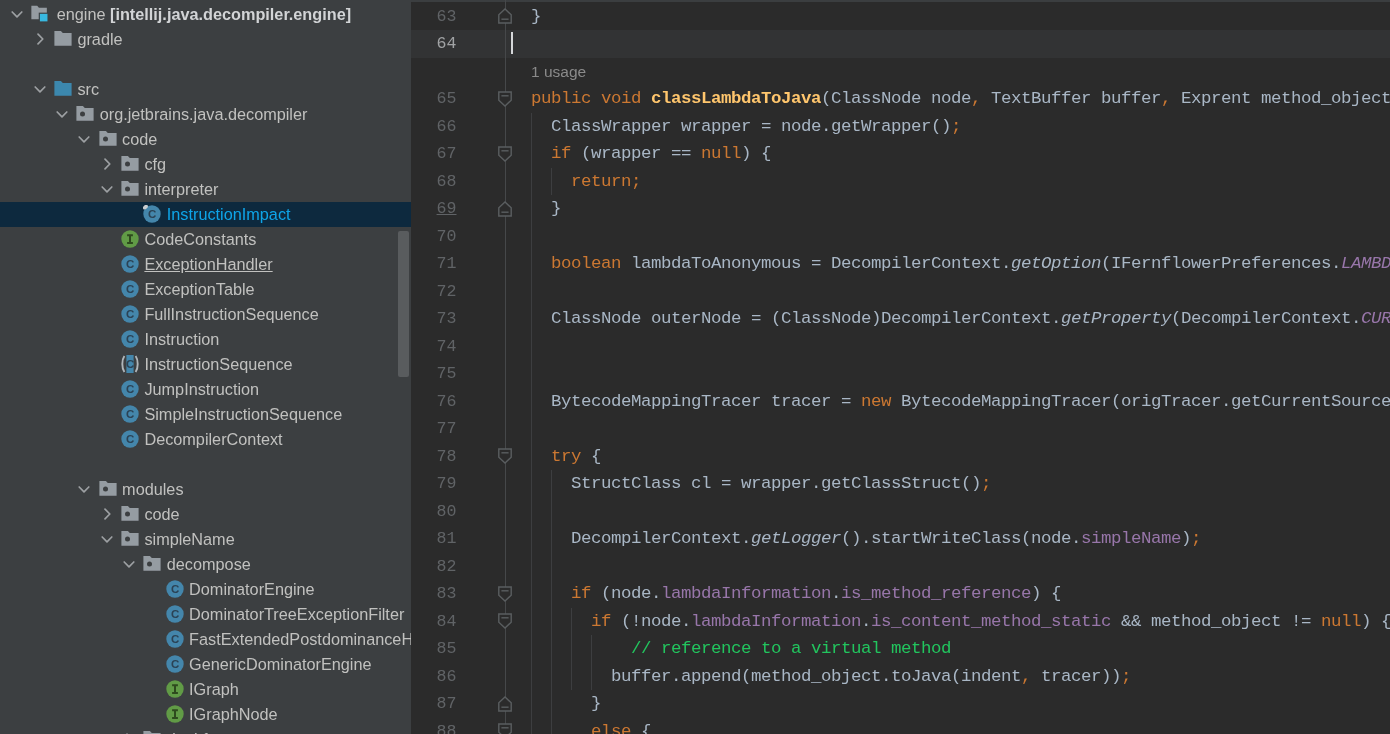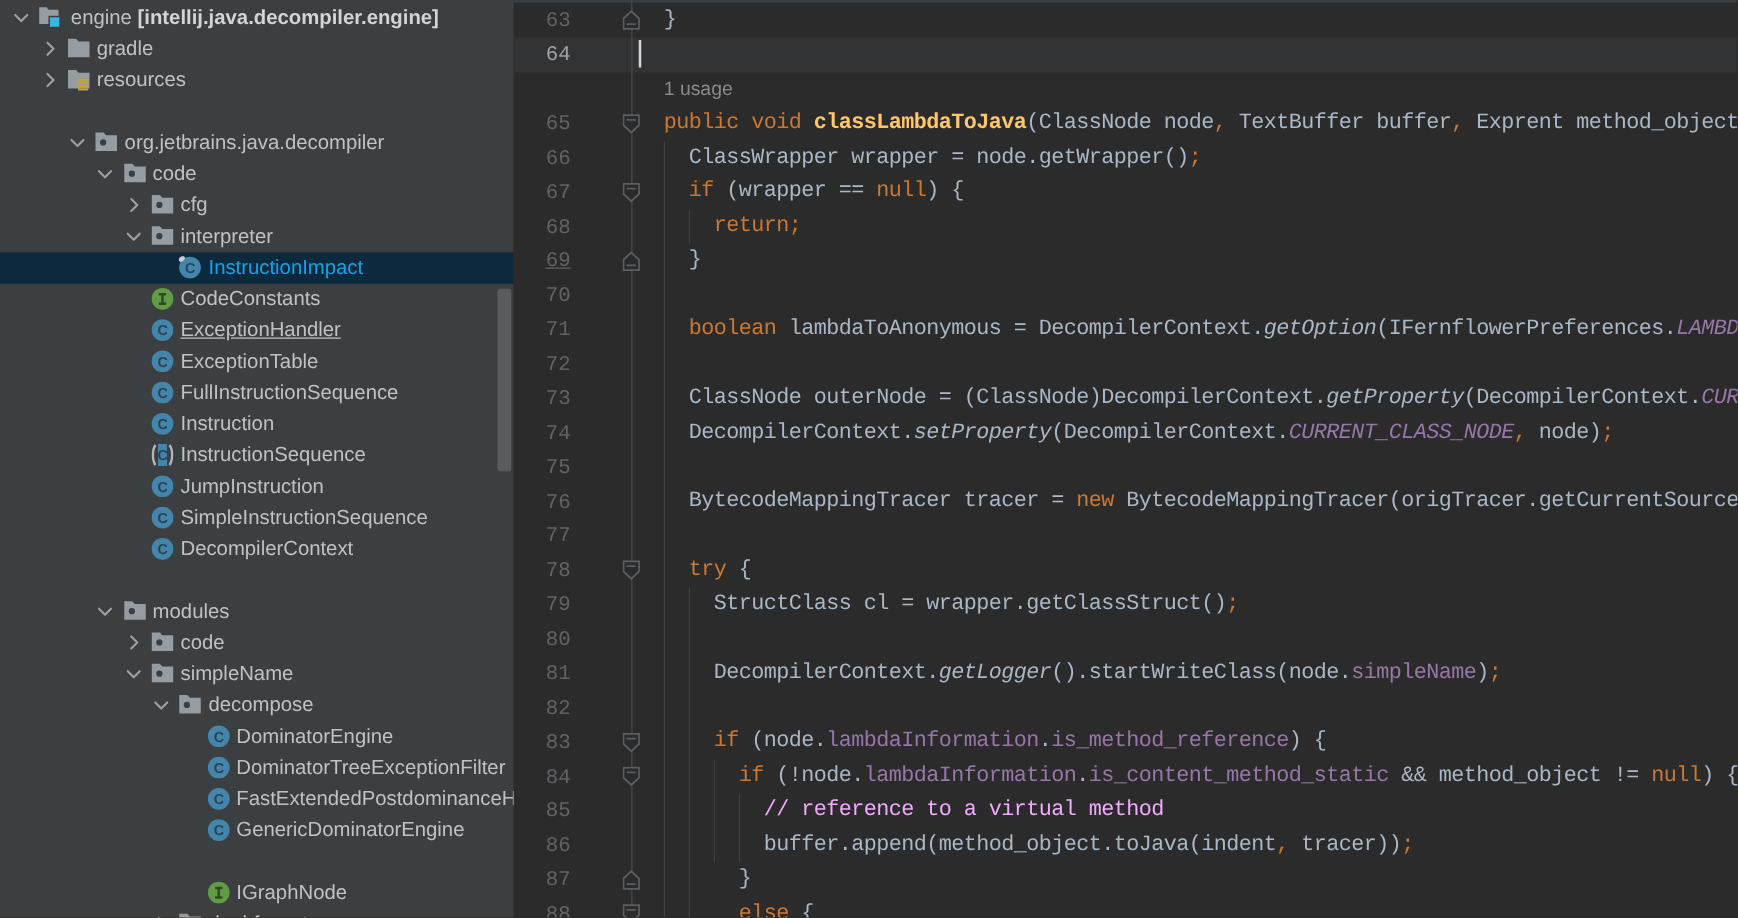--- a/index.html
+++ b/index.html
@@ -12,21 +12,21 @@
   .chev{position:absolute;top:4.5px;width:16px;height:16px;}
   #editor{position:absolute;left:411px;top:0;width:979px;height:734px;background:#2b2b2b;overflow:hidden;}
   #caretline{position:absolute;left:0;top:30px;width:979px;height:27.5px;background:#323334;}
   .ln{position:absolute;left:0;width:45.5px;height:27.5px;line-height:27.5px;text-align:right;font-family:"Liberation Mono",monospace;font-size:16.63px;color:#606366;}
   .cl{position:absolute;left:100px;height:27.5px;line-height:27.5px;white-space:pre;font-family:"Liberation Mono",monospace;font-size:17.4px;letter-spacing:-0.437px;color:#a9b7c6;}
   .k{color:#cc7832;}
   .f{color:#9876aa;}
   .sf{color:#9876aa;font-style:italic;}
   .sm{font-style:italic;}
   .m{color:#ffc66d;font-weight:bold;}
-  .cm{color:#f0abfc;}
+  .cm{color:#22c55e;margin-left:20px;}
   .guide{position:absolute;width:1px;background:#3d3e40;}
   #foldline{position:absolute;left:93.5px;top:0;width:1px;height:734px;background:#46484a;}
   .fold{position:absolute;left:86.5px;width:14px;height:16px;}
   #caret{position:absolute;left:100.3px;top:31.5px;width:1.8px;height:22.5px;background:#d5d7d9;}
   #inlay{position:absolute;left:120px;top:57.5px;height:27.5px;line-height:28.5px;font-family:"Liberation Sans",sans-serif;font-size:15.5px;color:#8a8a8a;}
   #vscroll{position:absolute;left:398px;top:231px;width:10.5px;height:146px;background:#595c5e;border-radius:2px;}
 </style>
 </head>
 <body>
 <div id="tree">
@@ -43,32 +43,28 @@
     </div>
 <div class="row" style="top:26.5px">
       <svg class="chev" style="left:31.6px" width="16" height="16" viewBox="0 0 16 16">
         <polyline points="6.0,3.2 10.8,8 6.0,12.8" fill="none" stroke="#9da0a3" stroke-width="1.7" stroke-linecap="round" stroke-linejoin="round"></polyline>
       </svg>
       <svg class="icon" style="left:54.1px" width="18" height="18" viewBox="0 0 18 18">
         <path d="M0.4,15.8 L0.4,0.9 L6.9,0.9 L8.8,3.1 L17.6,3.1 L17.6,15.8 Z" fill="#959ca2"></path>
       </svg>
       <div class="rowtext" style="left:77.4px;">gradle</div>
     </div>
-<div class="row" style="top:51.5px">
+<div class="row" style="top:76.5px">
       <svg class="chev" style="left:31.6px" width="16" height="16" viewBox="0 0 16 16">
-        <polyline points="6.0,3.2 10.8,8 6.0,12.8" fill="none" stroke="#9da0a3" stroke-width="1.7" stroke-linecap="round" stroke-linejoin="round"></polyline>
+        <polyline points="3.2,6.0 8,10.8 12.8,6.0" fill="none" stroke="#9da0a3" stroke-width="1.7" stroke-linecap="round" stroke-linejoin="round"></polyline>
       </svg>
       <svg class="icon" style="left:54.1px" width="18" height="18" viewBox="0 0 18 18">
-        <path d="M0.4,15.8 L0.4,0.9 L6.9,0.9 L8.8,3.1 L17.6,3.1 L17.6,15.8 Z" fill="#959ca2"></path>
-        <rect x="8.4" y="7.9" width="8.2" height="1.7" fill="#c9a13c"></rect>
-        <rect x="8.4" y="10.5" width="8.2" height="1.7" fill="#c9a13c"></rect>
-        <rect x="8.4" y="13.1" width="8.2" height="1.7" fill="#c9a13c"></rect>
-        <rect x="8.4" y="15.7" width="8.2" height="1.7" fill="#c9a13c"></rect>
-      </svg>
-      <div class="rowtext" style="left:77.4px;">resources</div>
+        <path d="M0.4,15.8 L0.4,0.9 L6.9,0.9 L8.8,3.1 L17.6,3.1 L17.6,15.8 Z" fill="#3c88ae"></path>
+      </svg>
+      <div class="rowtext" style="left:77.4px;">src</div>
     </div>
 <div class="row" style="top:101.5px">
       <svg class="chev" style="left:53.9px" width="16" height="16" viewBox="0 0 16 16">
         <polyline points="3.2,6.0 8,10.8 12.8,6.0" fill="none" stroke="#9da0a3" stroke-width="1.7" stroke-linecap="round" stroke-linejoin="round"></polyline>
       </svg>
       <svg class="icon" style="left:76.4px" width="18" height="18" viewBox="0 0 18 18">
         <path d="M0.4,15.8 L0.4,0.9 L6.9,0.9 L8.8,3.1 L17.6,3.1 L17.6,15.8 Z" fill="#959ca2"></path>
         <circle cx="6.5" cy="8.9" r="2.5" fill="#3c3f41"></circle>
       </svg>
       <div class="rowtext" style="left:99.7px;">org.jetbrains.java.decompiler</div>
@@ -236,20 +232,27 @@
         <text x="9.1" y="13.3" text-anchor="middle" font-family="Liberation Sans" font-size="11.5" font-weight="bold" fill="#2b4254">C</text>
       </svg>
       <div class="rowtext" style="left:189.1px;">FastExtendedPostdominanceHelper</div>
     </div>
 <div class="row" style="top:651.5px">
       <svg class="icon" style="left:165.8px" width="18" height="18" viewBox="0 0 18 18">
         <circle cx="9" cy="9" r="8.7" fill="#4486ab"></circle>
         <text x="9.1" y="13.3" text-anchor="middle" font-family="Liberation Sans" font-size="11.5" font-weight="bold" fill="#2b4254">C</text>
       </svg>
       <div class="rowtext" style="left:189.1px;">GenericDominatorEngine</div>
+    </div>
+<div class="row" style="top:676.5px">
+      <svg class="icon" style="left:165.8px" width="18" height="18" viewBox="0 0 18 18">
+        <circle cx="9" cy="9" r="8.7" fill="#619b46"></circle>
+        <path d="M6.1,5.3 H11.9 M9,5.3 V12.9 M6.1,12.9 H11.9" stroke="#2e4a1e" stroke-width="2.0" fill="none"></path>
+      </svg>
+      <div class="rowtext" style="left:189.1px;">IGraph</div>
     </div>
 <div class="row" style="top:701.5px">
       <svg class="icon" style="left:165.8px" width="18" height="18" viewBox="0 0 18 18">
         <circle cx="9" cy="9" r="8.7" fill="#619b46"></circle>
         <path d="M6.1,5.3 H11.9 M9,5.3 V12.9 M6.1,12.9 H11.9" stroke="#2e4a1e" stroke-width="2.0" fill="none"></path>
       </svg>
       <div class="rowtext" style="left:189.1px;">IGraphNode</div>
     </div>
 <div class="row" style="top:726.5px">
       <svg class="chev" style="left:120.9px" width="16" height="16" viewBox="0 0 16 16">
@@ -321,21 +324,20 @@
 <div class="cl" style="top:167.50px">      <span class="k">return;</span></div>
 <div class="ln" style="top:195.00px;text-decoration:underline;">69</div>
 <div class="cl" style="top:195.00px">    }</div>
 <div class="ln" style="top:222.50px;">70</div>
 <div class="ln" style="top:250.00px;">71</div>
 <div class="cl" style="top:250.00px">    <span class="k">boolean</span> lambdaToAnonymous = DecompilerContext.<span class="sm">getOption</span>(IFernflowerPreferences.<span class="sf">LAMBDA_TO_ANONYMOUS_CLASS</span>)</div>
 <div class="ln" style="top:277.50px;">72</div>
 <div class="ln" style="top:305.00px;">73</div>
 <div class="cl" style="top:305.00px">    ClassNode outerNode = (ClassNode)DecompilerContext.<span class="sm">getProperty</span>(DecompilerContext.<span class="sf">CURRENT_CLASS_NODE</span>)</div>
 <div class="ln" style="top:332.50px;">74</div>
-<div class="cl" style="top:332.50px">    DecompilerContext.<span class="sm">setProperty</span>(DecompilerContext.<span class="sf">CURRENT_CLASS_NODE</span><span class="k">,</span> node)<span class="k">;</span></div>
 <div class="ln" style="top:360.00px;">75</div>
 <div class="ln" style="top:387.50px;">76</div>
 <div class="cl" style="top:387.50px">    BytecodeMappingTracer tracer = <span class="k">new</span> BytecodeMappingTracer(origTracer.getCurrentSourceLine())</div>
 <div class="ln" style="top:415.00px;">77</div>
 <div class="ln" style="top:442.50px;">78</div>
 <div class="cl" style="top:442.50px">    <span class="k">try</span> {</div>
 <div class="ln" style="top:470.00px;">79</div>
 <div class="cl" style="top:470.00px">      StructClass cl = wrapper.getClassStruct()<span class="k">;</span></div>
 <div class="ln" style="top:497.50px;">80</div>
 <div class="ln" style="top:525.00px;">81</div>

